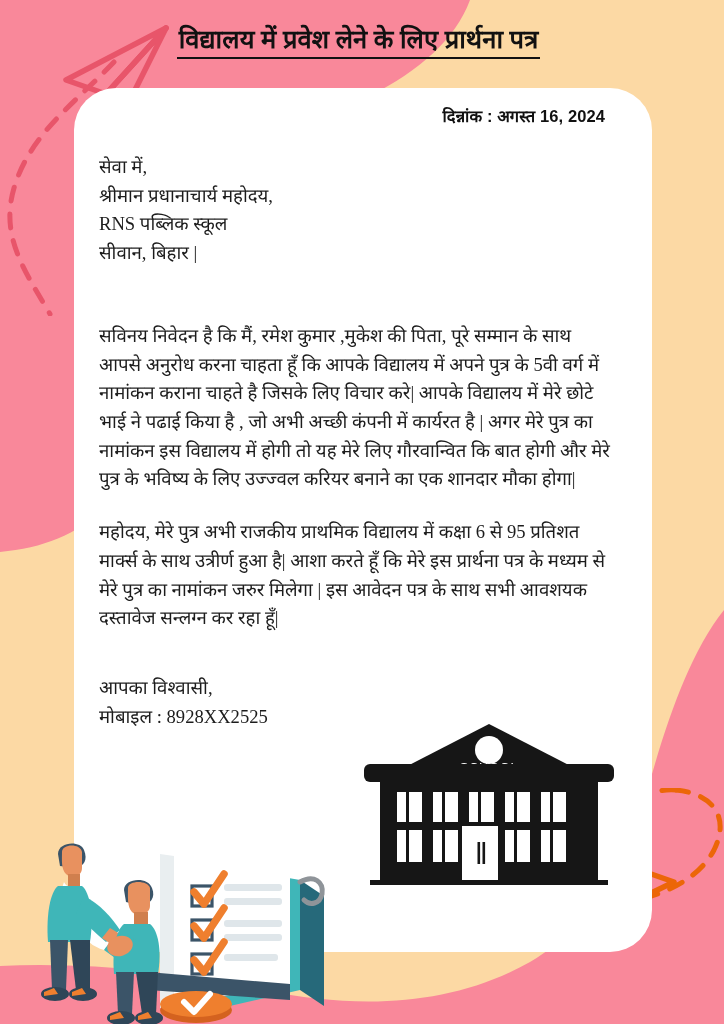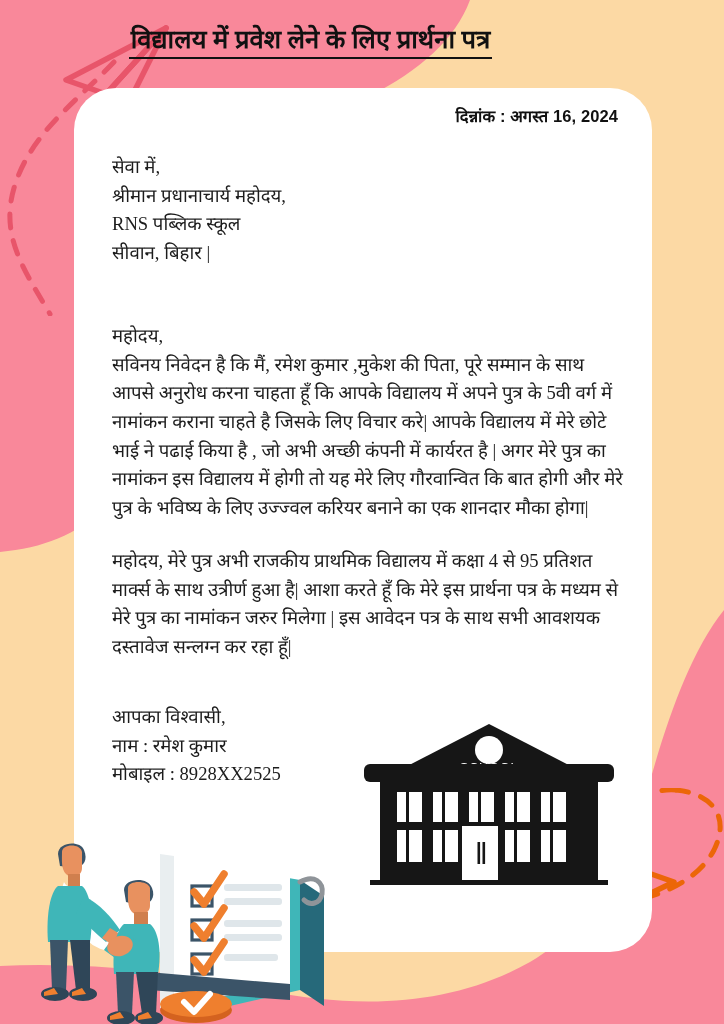--- a/index.html
+++ b/index.html
@@ -47,37 +47,38 @@
   }
 
   
   .title-wrap {
     position: absolute;
     left: 0;
     top: 24px;
     width: 621px;
     text-align: center;
     pointer-events: none;
+    padding-left: 48px;
   }
   .title {
     display: inline-block;
     font-family: "Liberation Serif", "DejaVu Serif", serif;
     font-weight: bold;
     font-size: 25.5px;
     line-height: 1.22;
     color: #111111;
     letter-spacing: 0.1px;
     border-bottom: 2.6px solid #111111;
     padding: 0 2px 2px 2px;
   }
 
   
   .letter {
     position: absolute;
-    left: 112px;
+    left: 99px;
     top: 104px;
     width: 514px;
   }
   .date {
     text-align: right;
     font-family: "Liberation Sans", "DejaVu Sans", sans-serif;
     font-weight: bold;
     font-size: 16.5px;
     color: #111111;
     margin: 0 8px 26px 0;
@@ -198,35 +199,33 @@
     <div class="para">सेवा में,
 श्रीमान प्रधानाचार्य महोदय,
 RNS पब्लिक स्कूल
 सीवान, बिहार |</div>
 
     <div class="gap-lg"></div>
 
 
     <div class="gap-lg"></div>
 
-    <div class="para">महोदय,</div>
 
     <div class="para">सविनय निवेदन है कि मैं, रमेश कुमार ,मुकेश की पिता, पूरे सम्मान के साथ आपसे अनुरोध करना चाहता हूँ कि आपके विद्यालय में अपने पुत्र के 5वी वर्ग में नामांकन कराना चाहते है जिसके लिए विचार करे| आपके विद्यालय में मेरे छोटे भाई ने पढाई किया है , जो अभी अच्छी कंपनी में कार्यरत है | अगर मेरे पुत्र का नामांकन इस विद्यालय में होगी तो यह मेरे लिए गौरवान्वित कि बात होगी और मेरे पुत्र के भविष्य के लिए उज्ज्वल करियर बनाने का एक शानदार मौका होगा|</div>
 
     <div class="gap-md"></div>
 
-    <div class="para">महोदय, मेरे पुत्र अभी राजकीय प्राथमिक विद्यालय में कक्षा 4 से 95 प्रतिशत मार्क्स के साथ उत्रीर्ण हुआ है| आशा करते हूँ कि मेरे इस प्रार्थना पत्र के मध्यम से मेरे पुत्र का नामांकन जरुर मिलेगा | इस आवेदन पत्र के साथ सभी आवशयक दस्तावेज सन्लग्न कर रहा हूँ|</div>
+    <div class="para">महोदय, मेरे पुत्र अभी राजकीय प्राथमिक विद्यालय में कक्षा 6 से 95 प्रतिशत मार्क्स के साथ उत्रीर्ण हुआ है| आशा करते हूँ कि मेरे इस प्रार्थना पत्र के मध्यम से मेरे पुत्र का नामांकन जरुर मिलेगा | इस आवेदन पत्र के साथ सभी आवशयक दस्तावेज सन्लग्न कर रहा हूँ|</div>
 
     <div class="gap-md"></div>
 
 
     <div class="gap-sm"></div>
 
     <div class="para">आपका विश्वासी,</div>
-    <div class="para">नाम : रमेश कुमार</div>
     <div class="para">मोबाइल : 8928XX2525</div>
 
   </div>
 
   <svg class="school" viewBox="0 0 262 200">
 
     <path d="M131,2 L236,56 L26,56 Z" fill="#161616"></path>
 
     <circle cx="131" cy="28" r="14" fill="#ffffff"></circle>
 

